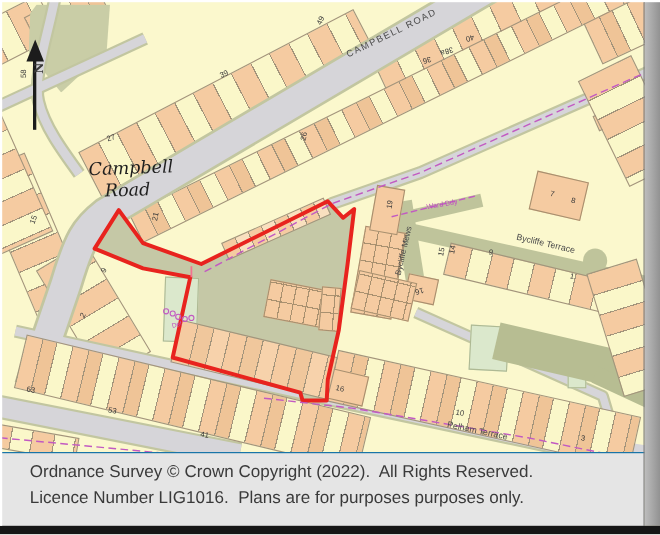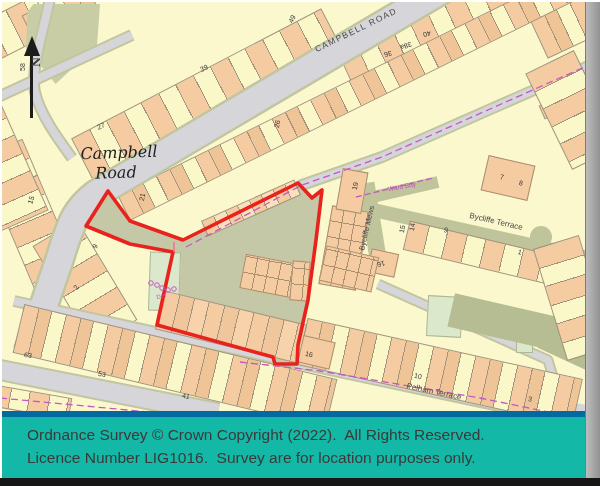--- a/index.html
+++ b/index.html
@@ -27,22 +27,22 @@
   .lb-num{color:#3a3a3a;}
   .lb-street{color:#4a4a4a;}
   .lb-caps{color:#4a4a4a;letter-spacing:1.4px;}
   .lb-italic{color:#1e1e1e;font-family:"DejaVu Serif",serif;font-style:italic;}
   .lb-mag{color:#BE4FBE;}
   
   #north-shaft{position:absolute;left:30px;top:54px;width:3px;height:64px;background:#1c1c1c;z-index:6;}
   #north-head{position:absolute;left:24px;top:36px;width:0;height:0;z-index:6;
       border-left:8px solid transparent;border-right:8px solid transparent;border-bottom:20px solid #1c1c1c;}
   
-  #footer{position:absolute;left:0;top:411px;width:586px;height:67px;background:#14b8a6;
-      border-top:6px solid #0369a1;z-index:10;color:#3a3a3a;}
+  #footer{position:absolute;left:0;top:411px;width:586px;height:67px;background:#e5e5e5;
+      border-top:1px solid #0369a1;z-index:10;color:#3a3a3a;}
   #footer .fl{position:absolute;left:27px;white-space:pre-wrap;font-size:15.5px;}
   #footer .l1{top:9px;}
   #footer .l2{top:32px;}
   #edge-right{position:absolute;left:585px;top:0;width:15px;height:478px;z-index:11;
       background:linear-gradient(90deg,#bdbdbd,#8f8f8f);border-left:1px solid #7a7a7a;}
   #edge-bottom{position:absolute;left:0;top:478px;width:600px;height:8px;background:#161616;z-index:12;}
   #edge-left{position:absolute;left:0;top:0;width:2px;height:478px;background:#ffffff;z-index:12;}
   #edge-top{position:absolute;left:0;top:0;width:600px;height:2px;background:#ffffff;z-index:12;}
 </style>
 </head>
@@ -169,20 +169,20 @@
         <span class="lbl lb-num" style="left: 28px; top: 355px; font-size: 7px; transform: translate(-50%, -50%) rotate(8deg);">63</span>
         <span class="lbl lb-num" style="left: 102px; top: 374px; font-size: 7px; transform: translate(-50%, -50%) rotate(10deg);">53</span>
         <span class="lbl lb-num" style="left: 186px; top: 396px; font-size: 7px; transform: translate(-50%, -50%) rotate(10deg);">41</span>
         <span class="lbl lb-num" style="left: 418px; top: 376px; font-size: 7px; transform: translate(-50%, -50%) rotate(10deg);">10</span>
         <span class="lbl lb-num" style="left: 530px; top: 399px; font-size: 7px; transform: translate(-50%, -50%) rotate(10deg);">3</span>
       </div>
   </div>
 
   <div id="footer">
     <div class="fl l1">Ordnance Survey © Crown Copyright (2022).  All Rights Reserved.</div>
-    <div class="fl l2">Licence Number LIG1016.  Survey are for location purposes only.</div>
+    <div class="fl l2">Licence Number LIG1016.  Plans are for purposes purposes only.</div>
   </div>
 
   <div id="edge-right"></div>
   <div id="edge-bottom"></div>
   <div id="edge-left"></div>
   <div id="edge-top"></div>
 </div>
 
 </body></html>

